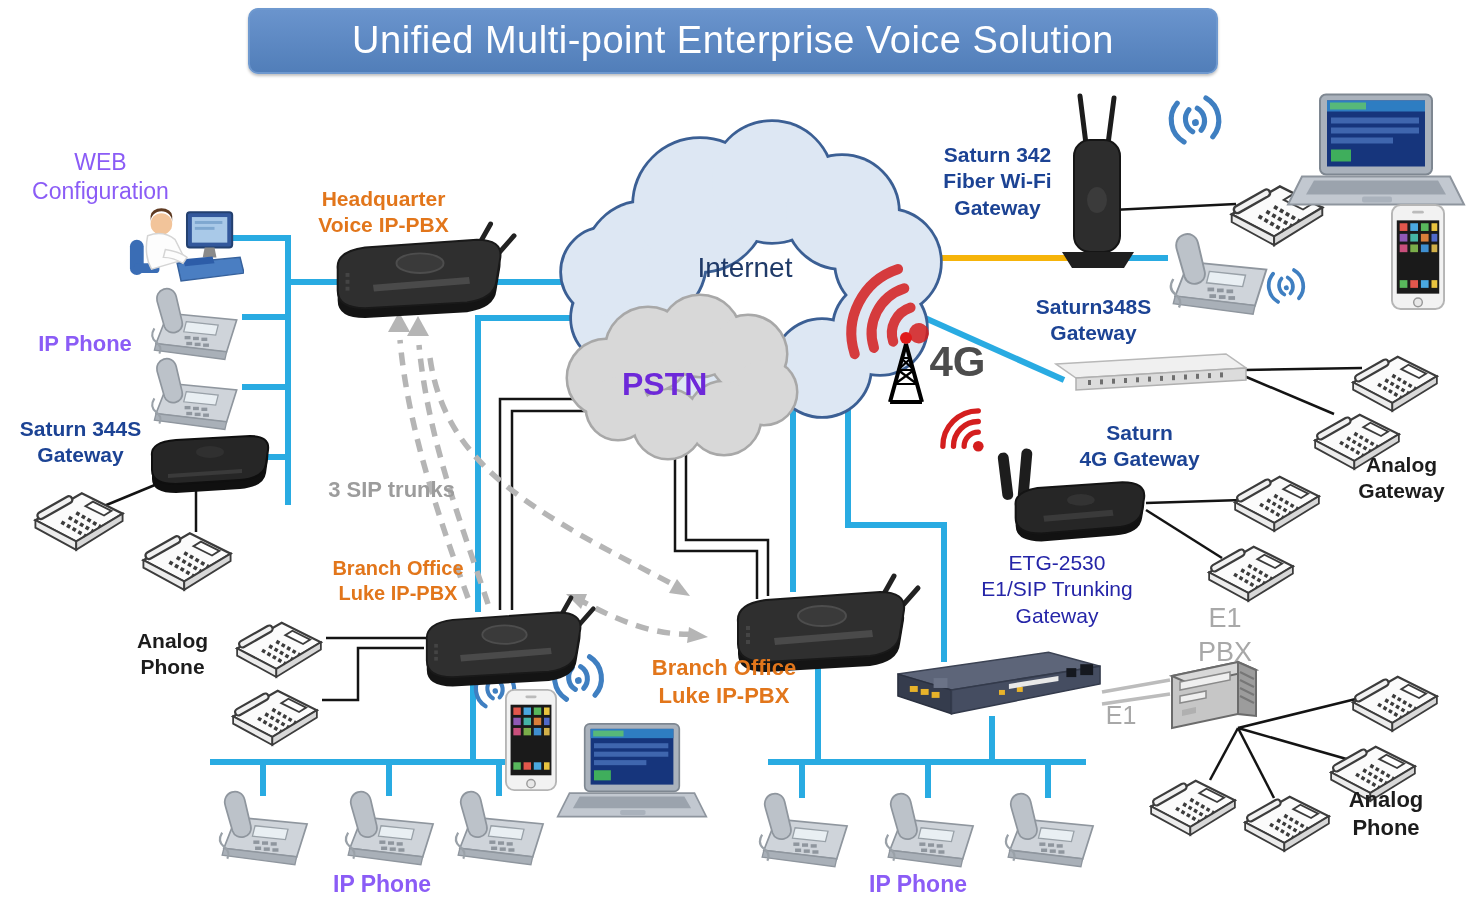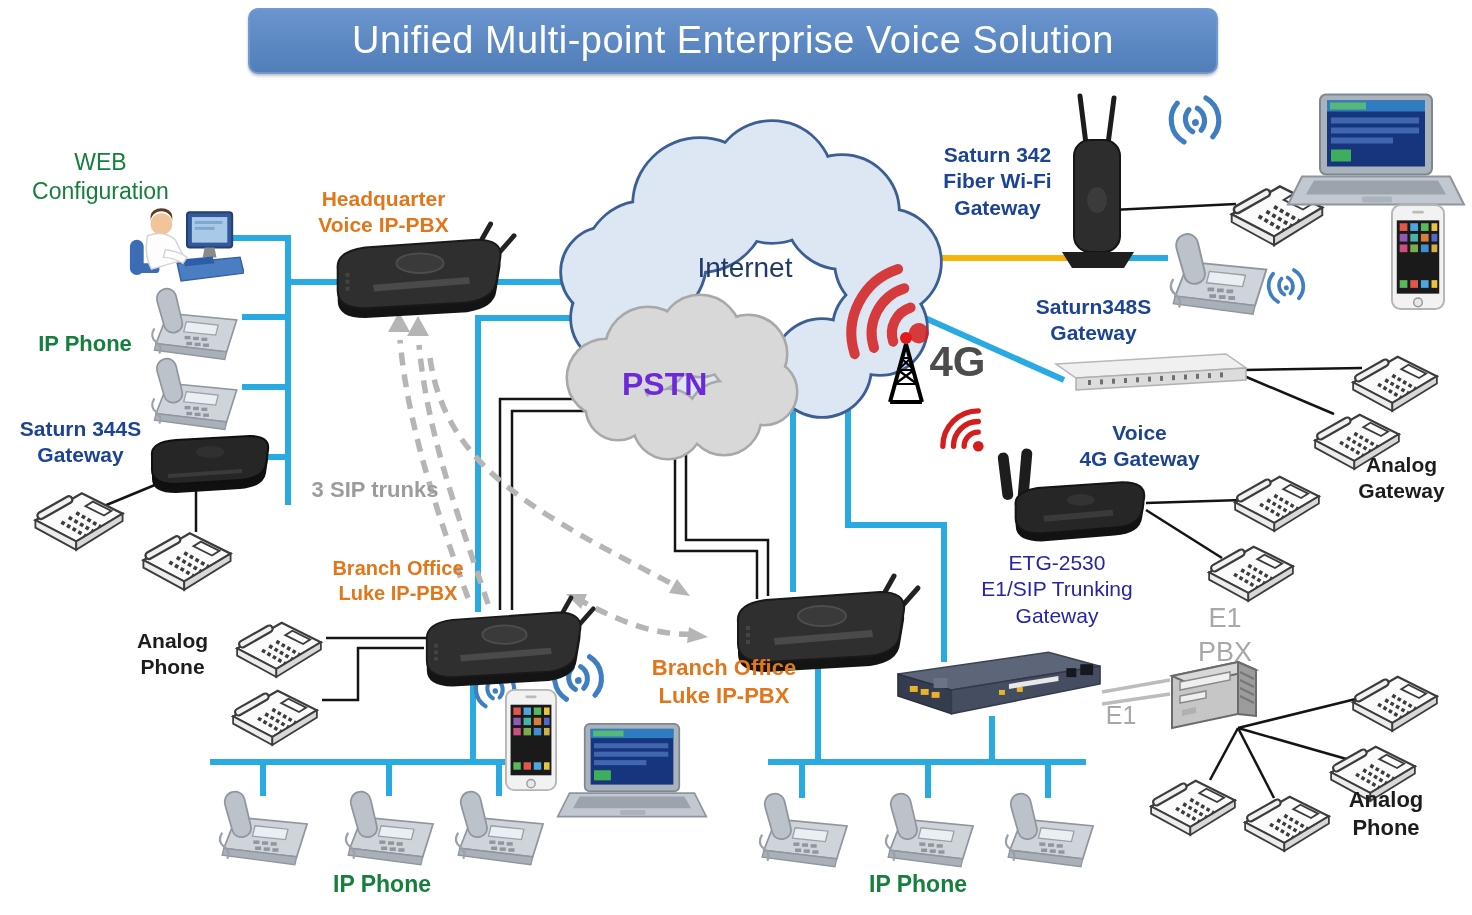--- a/index.html
+++ b/index.html
@@ -5,21 +5,21 @@
   html,body{margin:0;padding:0;background:#ffffff;}
   .stage{position:relative;width:1472px;height:915px;overflow:hidden;
          font-family:"Liberation Sans",sans-serif;background:#fff;}
   .stage svg.diagram{position:absolute;left:0;top:0;}
   .banner{position:absolute;left:248px;top:8px;width:966px;height:62px;
           background:linear-gradient(#6a94cd,#517eb9);border:2px solid #6f99cf;
           border-radius:10px;color:#fff;font-size:38px;font-weight:400;
           letter-spacing:.5px;text-align:center;line-height:60px;
           box-shadow:0 2px 3px rgba(0,0,0,.25);}
   .label{position:absolute;white-space:pre-line;text-align:center;line-height:1.25;}
-  .navy{color:#15803d;font-weight:600;}
+  .navy{color:#8b5cf6;font-weight:600;}
   .blue{color:#1c4394;font-weight:600;}
   .orange{color:#e2761b;font-weight:700;}
   .gray{color:#9c9c9c;font-weight:600;}
   .dark{color:#1c1c1c;font-weight:600;}
 </style>
 </head>
 <body>
 
 <div class="stage">
 
@@ -413,36 +413,36 @@
 
 <div class="banner">Unified Multi-point Enterprise Voice Solution</div>
 
 <div class="label navy" style="left:8px;top:148px;width:185px;font-size:23px;font-weight:400;">WEB
 Configuration</div>
 <div class="label orange" style="left:296px;top:186px;width:175px;font-size:21px;">Headquarter
 Voice IP-PBX</div>
 <div class="label navy" style="left:30px;top:330px;width:110px;font-size:22px;">IP Phone</div>
 <div class="label blue" style="left:8px;top:416px;width:145px;font-size:21px;">Saturn 344S
 Gateway</div>
-<div class="label gray" style="left:295px;top:476px;width:160px;font-size:22px;text-align:center;">3 SIP trunks</div>
+<div class="label gray" style="left:295px;top:476px;width:160px;font-size:22px;text-align:right;">3 SIP trunks</div>
 <div class="label dark" style="left:120px;top:628px;width:105px;font-size:21px;">Analog
 Phone</div>
 <div class="label orange" style="left:322px;top:556px;width:152px;font-size:20px;">Branch Office
 Luke IP-PBX</div>
 <div class="label orange" style="left:638px;top:654px;width:172px;font-size:22px;">Branch Office
 Luke IP-PBX</div>
 <div class="label" style="left:675px;top:250px;width:140px;font-size:28px;font-weight:400;color:#1f3a68;">Internet</div>
 <div class="label" style="left:622px;top:364px;width:85px;font-size:32px;font-weight:700;color:#6d28d9;">PSTN</div>
 <div class="label" style="left:920px;top:336px;width:75px;font-size:42px;font-weight:800;color:#4c4c4c;">4G</div>
 <div class="label blue" style="left:925px;top:142px;width:145px;font-size:21px;">Saturn 342
 Fiber Wi-Fi
 Gateway</div>
 <div class="label blue" style="left:1016px;top:294px;width:155px;font-size:21px;">Saturn348S
 Gateway</div>
-<div class="label blue" style="left:1072px;top:420px;width:135px;font-size:21px;">Voice
+<div class="label blue" style="left:1072px;top:420px;width:135px;font-size:21px;">Saturn
 4G Gateway</div>
 <div class="label dark" style="left:1344px;top:452px;width:115px;font-size:21px;">Analog
 Gateway</div>
 <div class="label" style="left:962px;top:550px;width:190px;font-size:21px;font-weight:400;color:#2525a8;">ETG-2530
 E1/SIP Trunking
 Gateway</div>
 <div class="label" style="left:1194px;top:602px;width:62px;font-size:27px;font-weight:400;color:#a8a8a8;">E1
 PBX</div>
 <div class="label" style="left:1096px;top:700px;width:50px;font-size:25px;font-weight:400;color:#a8a8a8;">E1</div>
 <div class="label dark" style="left:1332px;top:786px;width:108px;font-size:22px;">Analog

